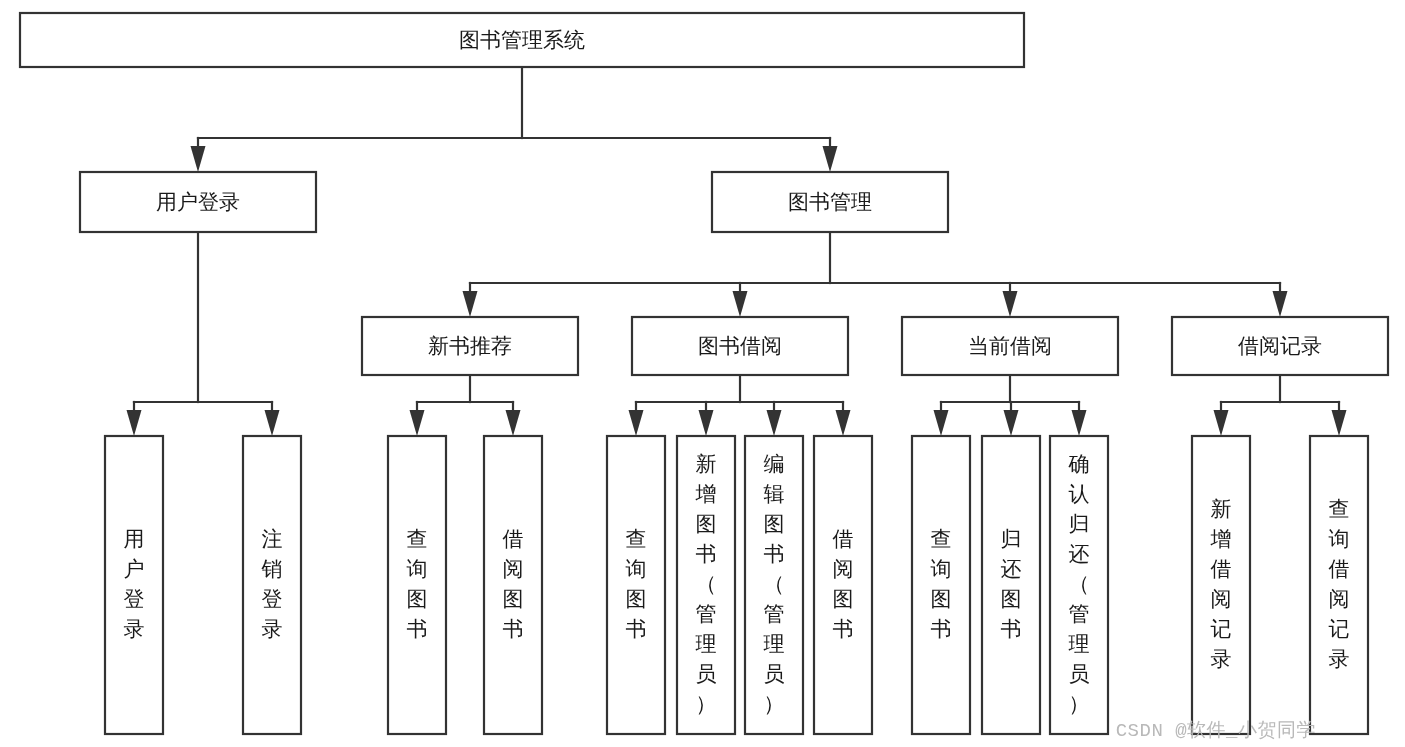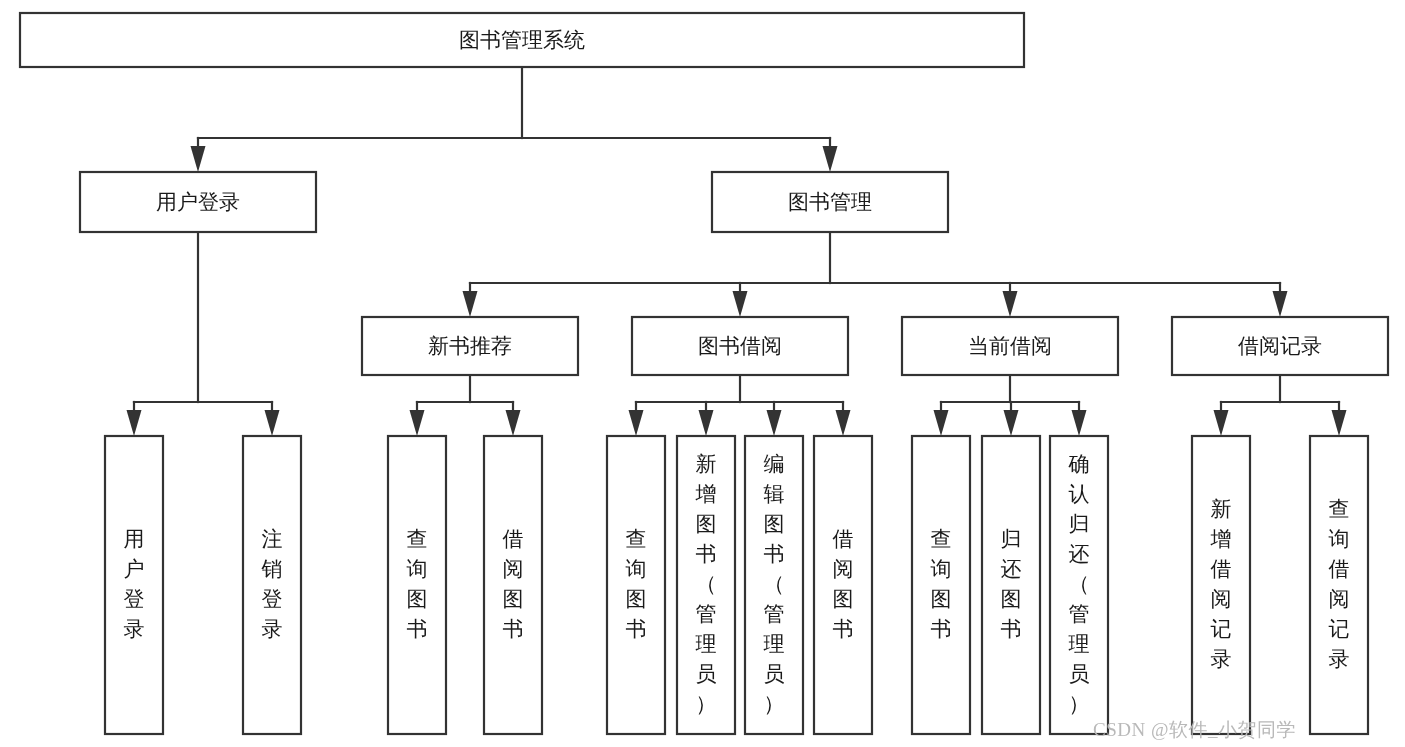--- a/index.html
+++ b/index.html
@@ -11,20 +11,21 @@
     width: 1405px;
     height: 747px;
     font-family: "Liberation Sans", "DejaVu Sans", sans-serif;
     overflow: hidden;
   }
   #diagram-root {
     position: relative;
     width: 1304px;
     height: 747px;
     background: #ffffff;
+    padding-left: 20px;
   }
   svg#flowchart {
     position: absolute;
     left: 0;
     top: 0;
     width: 1405px;
     height: 747px;
   }
   .node-rect {
     fill: #ffffff;
@@ -45,21 +46,21 @@
     stroke-linecap: square;
   }
   .arrow-head {
     fill: #333333;
     stroke: none;
   }
   .watermark {
     position: absolute;
     right: 8px;
     bottom: 4px;
-    font-family: Liberation Serif, serif;
+    font-family: Liberation Mono, monospace;
     font-size: 19px;
     color: #b9b9b9;
     white-space: nowrap;
     letter-spacing: 0.5px;
     user-select: none;
   }
 </style>
 </head>
 <body>
 

